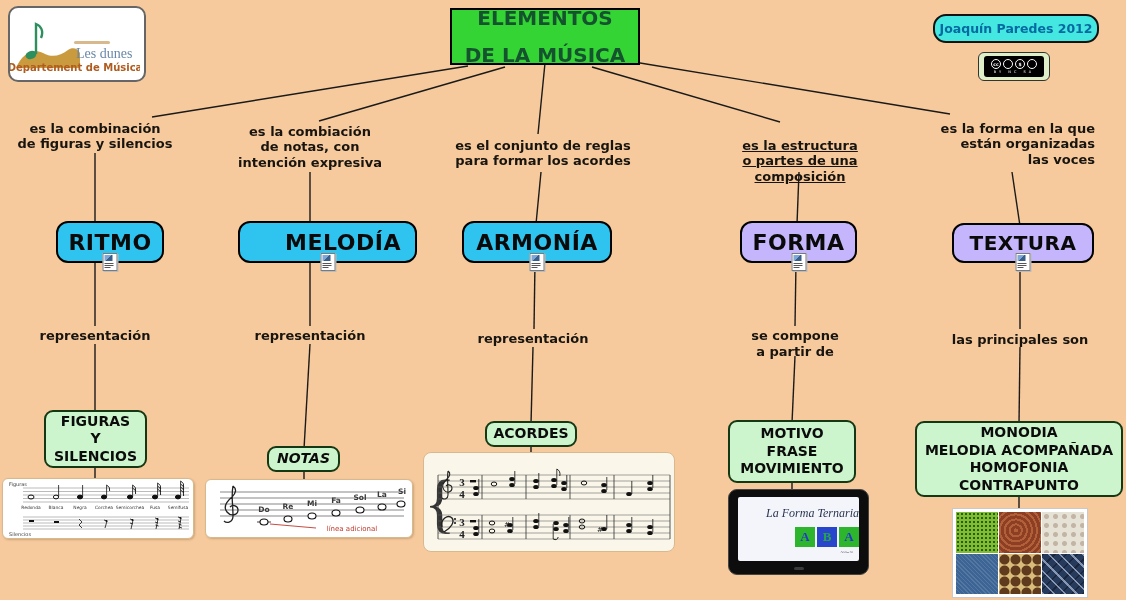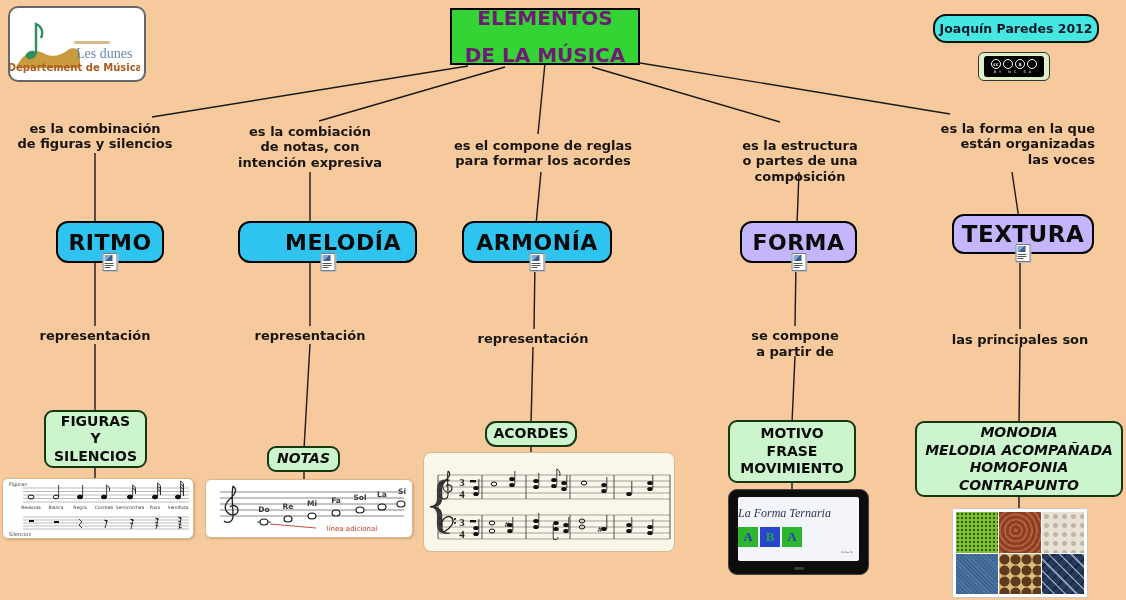--- a/index.html
+++ b/index.html
@@ -5,23 +5,23 @@
   html,body{margin:0;padding:0;}
   body{font-family:"DejaVu Sans","Liberation Sans",sans-serif;}
   #canvas{position:relative;width:1126px;height:600px;background:#f6ca9c;overflow:hidden;}
   #connectors{position:absolute;left:0;top:0;z-index:1;}
   .abs{position:absolute;z-index:2;}
   .preline{white-space:pre-line;}
   
   .logo-box{left:8px;top:6px;width:134px;height:72px;background:#fff;border:2px solid #666;border-radius:10px;}
   .title-box{left:450px;top:8px;width:186px;height:53px;background:#35d435;border:2px solid #000;
              display:flex;flex-direction:column;align-items:center;justify-content:center;
-             font-size:20px;font-weight:bold;color:#701a75;line-height:1.3;gap:11px;}
+             font-size:20px;font-weight:bold;color:#14532d;line-height:1.3;gap:11px;}
   .author-box{left:933px;top:14px;width:162px;height:25px;background:#45e7e1;border:2px solid #111;border-radius:13px;
-              display:flex;align-items:center;justify-content:center;font-size:12.5px;font-weight:bold;color:#0f172a;}
+              display:flex;align-items:center;justify-content:center;font-size:12.5px;font-weight:bold;color:#0369a1;}
   .cc-badge{left:978px;top:52px;width:70px;height:27px;background:#dff0c8;border:1px solid #333;border-radius:6px;
             display:flex;align-items:center;justify-content:center;}
   .cc-inner{width:60px;height:21px;background:#000;border-radius:3px;display:flex;flex-direction:column;align-items:center;justify-content:center;}
   .cc-circles{display:flex;gap:2px;}
   .cc-c{width:8px;height:8px;border:1px solid #fff;border-radius:50%;color:#fff;font-size:4.5px;font-weight:bold;
         display:flex;align-items:center;justify-content:center;background:#000;}
   .cc-caption{color:#fff;font-size:3.5px;letter-spacing:3px;margin-top:1px;}
   
   .desc{font-size:13px;font-weight:bold;color:#181410;text-align:center;line-height:1.18;}
   .linker{font-size:13px;font-weight:bold;color:#181410;text-align:center;line-height:1.2;}
@@ -39,21 +39,21 @@
   .res-icon .l2{top:11px;width:9px;}
   .res-icon .l3{top:13px;width:6px;}
   
   .outcome{background:#cdf5cd;border:2px solid #143814;border-radius:9px;display:flex;align-items:center;justify-content:center;
            font-weight:bold;color:#0c0c0c;text-align:center;font-size:14px;line-height:1.25;}
   
   .img-card{background:#fff;border:1px solid #d8b98e;border-radius:6px;box-shadow:1px 1px 2px rgba(90,60,20,.25);}
   .chords-card{background:#faf7ea;border:1px solid #d8b98e;border-radius:8px;}
   .tablet{background:#0d0d0d;border:1px solid #444;border-radius:9px;}
   .tablet .screen{position:absolute;left:9px;top:7px;right:9px;bottom:13px;background:#f3f5fb;border-radius:2px;
-                  display:flex;flex-direction:column;align-items:flex-start;}
+                  display:flex;flex-direction:column;align-items:flex-end;}
   .tablet .t-title{margin-top:9px;font-family:"Liberation Serif","DejaVu Serif",serif;font-style:italic;
                    font-size:12px;color:#2a3550;}
   .aba-row{display:flex;gap:2px;margin-top:6px;}
   .aba{width:20px;height:20px;display:flex;align-items:center;justify-content:center;
        font-family:"Liberation Serif","DejaVu Serif",serif;font-weight:bold;font-size:13px;}
   .aba.green{background:#2db52d;color:#2438c8;}
   .aba.blue{background:#2846cc;color:#27a54a;}
   .t-sign{align-self:flex-end;margin-right:6px;margin-top:1px;font-family:"Liberation Serif","DejaVu Serif",serif;
           font-style:italic;font-size:6px;color:#555;}
   .t-btn{position:absolute;left:50%;bottom:4px;transform:translateX(-50%);width:10px;height:3px;background:#3a3a3a;border-radius:2px;}
@@ -132,23 +132,23 @@
       </div>
       <div class="cc-caption">BY NC SA</div>
     </div>
   </div>
 
   <div class="abs desc preline" style="left:15px;top:121px;width:160px;">es la combinación
 de figuras y silencios</div>
   <div class="abs desc preline" style="left:230px;top:124px;width:160px;">es la combiación
 de notas, con
 intención expresiva</div>
-  <div class="abs desc preline" style="left:448px;top:138px;width:190px;">es el compone de reglas
+  <div class="abs desc preline" style="left:448px;top:138px;width:190px;">es el conjunto de reglas
 para formar los acordes</div>
-  <div class="abs desc preline" style="left:695px;top:138px;width:210px;">es la estructura
+  <div class="abs desc preline" style="left:695px;top:138px;width:210px;text-decoration:underline;">es la estructura
 o partes de una composición</div>
   <div class="abs desc preline" style="left:930px;top:121px;width:165px;text-align:right;">es la forma en la que
 están organizadas
 las voces</div>
 
   <div class="abs concept c-blue" style="left:56px;top:221px;width:104px;height:38px;">
     <span>RITMO</span>
     <div class="res-icon">
         <div class="pic"></div>
         <div class="l1"></div>
@@ -176,46 +176,46 @@
   </div>
   <div class="abs concept c-aqua" style="left:740px;top:221px;width:113px;height:38px;">
     <span>FORMA</span>
     <div class="res-icon">
         <div class="pic"></div>
         <div class="l1"></div>
         <div class="l2"></div>
         <div class="l3"></div>
       </div>
   </div>
-  <div class="abs concept c-aqua" style="left:952px;top:214px;width:138px;height:36px;font-size:23px;">
+  <div class="abs concept c-aqua" style="left:952px;top:223px;width:138px;height:36px;font-size:20px;">
     <span>TEXTURA</span>
     <div class="res-icon">
         <div class="pic"></div>
         <div class="l1"></div>
         <div class="l2"></div>
         <div class="l3"></div>
       </div>
   </div>
 
   <div class="abs linker preline" style="left:25px;top:328px;width:140px;">representación</div>
   <div class="abs linker preline" style="left:240px;top:328px;width:140px;">representación</div>
   <div class="abs linker preline" style="left:463px;top:331px;width:140px;">representación</div>
   <div class="abs linker preline" style="left:730px;top:328px;width:130px;">se compone
 a partir de</div>
   <div class="abs linker preline" style="left:940px;top:332px;width:160px;">las principales son</div>
 
   <div class="abs outcome preline" style="left:44px;top:410px;width:99px;height:54px;">FIGURAS
 Y
 SILENCIOS</div>
   <div class="abs outcome preline" style="left:267px;top:446px;width:69px;height:22px;font-style:italic;">NOTAS</div>
-  <div class="abs outcome preline" style="left:485px;top:421px;width:88px;height:22px;border-radius:11px;">ACORDES</div>
+  <div class="abs outcome preline" style="left:485px;top:421px;width:88px;height:22px;">ACORDES</div>
   <div class="abs outcome preline" style="left:728px;top:420px;width:124px;height:59px;">MOTIVO
 FRASE
 MOVIMIENTO</div>
-  <div class="abs outcome preline" style="left:915px;top:421px;width:204px;height:72px;font-style:italic;">MONODIA
+  <div class="abs outcome preline" style="left:915px;top:421px;width:204px;height:72px;">MONODIA
 MELODIA ACOMPAÑADA
 HOMOFONIA
 CONTRAPUNTO</div>
 
   <div class="abs img-card" style="left:2px;top:478px;width:190px;height:59px;">
     <svg width="190" height="59" viewBox="0 0 190 59">
       <text x="6" y="7" font-size="5" fill="#444">Figuras</text>
       <g stroke="#777" stroke-width="0.5">
         <line x1="20" y1="9" x2="186" y2="9"></line>
           <line x1="20" y1="12.5" x2="186" y2="12.5"></line>

